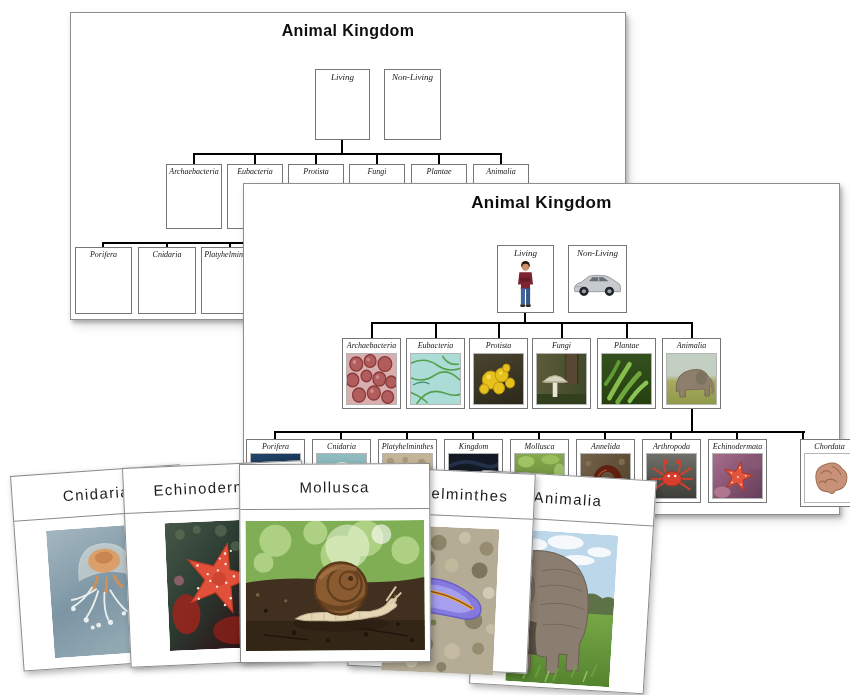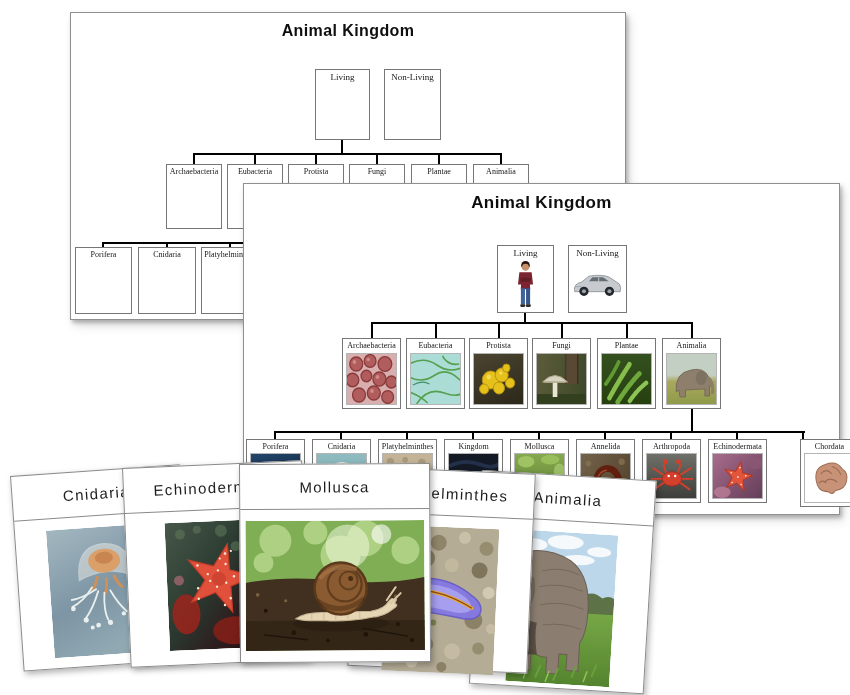--- a/index.html
+++ b/index.html
@@ -7,21 +7,21 @@
          font-family:"Liberation Sans",sans-serif;}
   
   .chart{position:absolute;background:#fff;border:1px solid #8f8f8f;
          box-shadow:2px 3px 4px rgba(0,0,0,.25),4px 6px 10px rgba(0,0,0,.12);}
   .bgc{left:70px;top:12px;width:554px;height:306px;z-index:1;}
   .fgc{left:243px;top:183px;width:595px;height:330px;z-index:10;}
   .chart-title{position:absolute;left:0;right:0;text-align:center;color:#0e0e0e;
                font-weight:bold;letter-spacing:.4px;}
   .bgc .chart-title{top:9px;font-size:16px;}
   .fgc .chart-title{top:9px;font-size:17px;}
-  .node{position:absolute;border:1px solid #767676;background:#fff;box-sizing:border-box;}
+  .node{position:absolute;border:1px solid #767676;background:#fff;box-sizing:border-box;font-style:italic;}
   .node .lbl{display:block;text-align:center;font-family:"Liberation Serif",serif;
              color:#161616;padding-top:2px;white-space:nowrap;overflow:hidden;}
   .lbl-9{font-size:9px;} .lbl-8{font-size:8px;}
   .pic{position:absolute;left:3px;right:3px;top:14px;bottom:3px;border:1px solid #b5b5b5;
        overflow:hidden;}
   .pic svg{display:block;width:100%;height:100%;}
   .pic-free{border:none;display:flex;align-items:flex-end;justify-content:center;}
   .hline,.vline{position:absolute;background:#000;}
   .hline{height:2px;} .vline{width:2px;}
   

